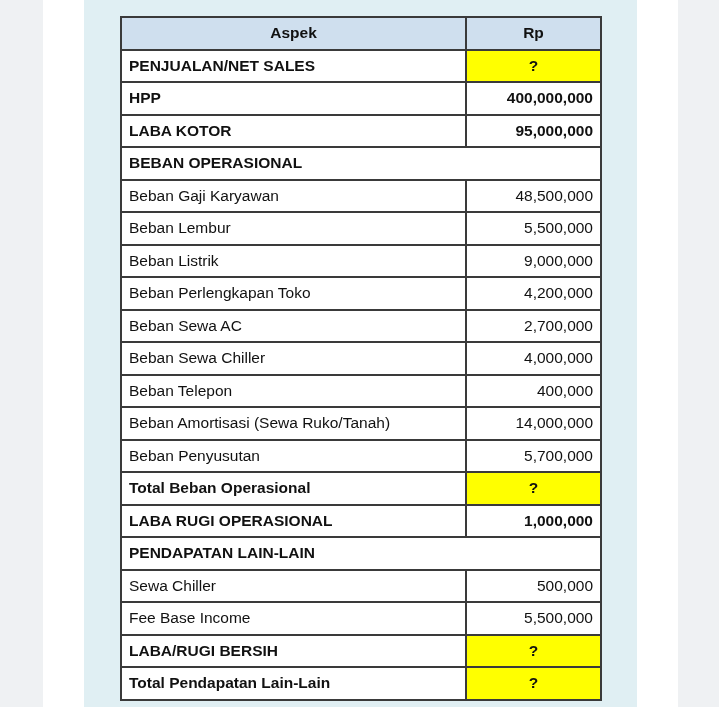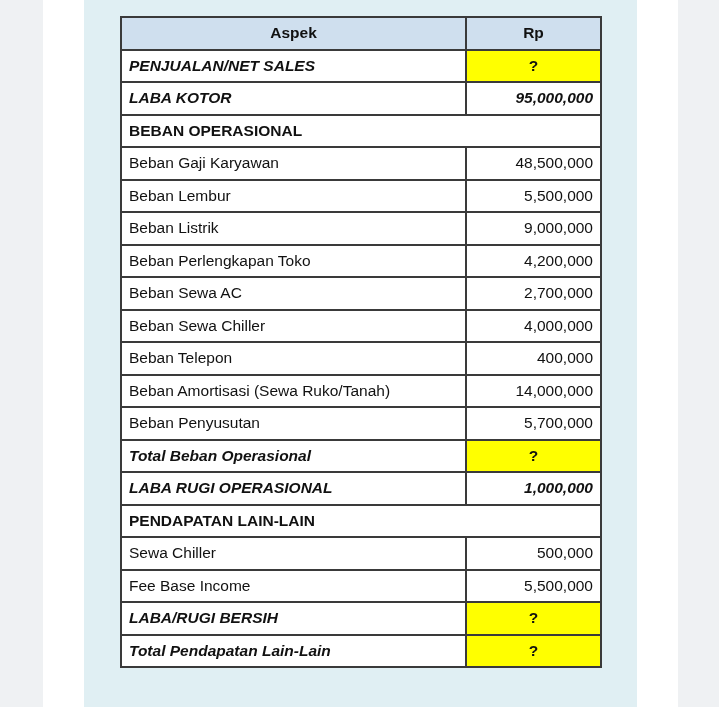--- a/index.html
+++ b/index.html
@@ -55,21 +55,21 @@
     font-weight: bold;
     text-align: center;
   }
   .sheet td.label-cell { text-align: left; }
   .sheet td.value-cell { text-align: right; }
   .sheet td.unknown {
     background: #ffff00;
     text-align: center;
     font-weight: bold;
   }
-  .sheet td.bold { font-weight: bold; font-style: italic; }
+  .sheet td.bold { font-weight: bold; }
   .sheet td.section-cell { font-weight: bold; }
 </style>
 </head>
 <body>
 
 <div class="stripe stripe-left"></div>
 <div class="stripe stripe-right"></div>
 <div class="panel"></div>
 
 <table class="sheet">
@@ -80,20 +80,24 @@
   <thead>
     <tr>
       <th>Aspek</th>
       <th>Rp</th>
     </tr>
   </thead>
   <tbody>
       <tr>
         <td class="label-cell bold">PENJUALAN/NET SALES</td>
         <td class="value-cell unknown">?</td>
+      </tr>
+      <tr>
+        <td class="label-cell bold">HPP</td>
+        <td class="value-cell bold">400,000,000</td>
       </tr>
       <tr>
         <td class="label-cell bold">LABA KOTOR</td>
         <td class="value-cell bold">95,000,000</td>
       </tr>
       <tr>
         <td colspan="2" class="label-cell section-cell">BEBAN OPERASIONAL</td>
       </tr>
       <tr>
         <td class="label-cell">Beban Gaji Karyawan</td>

